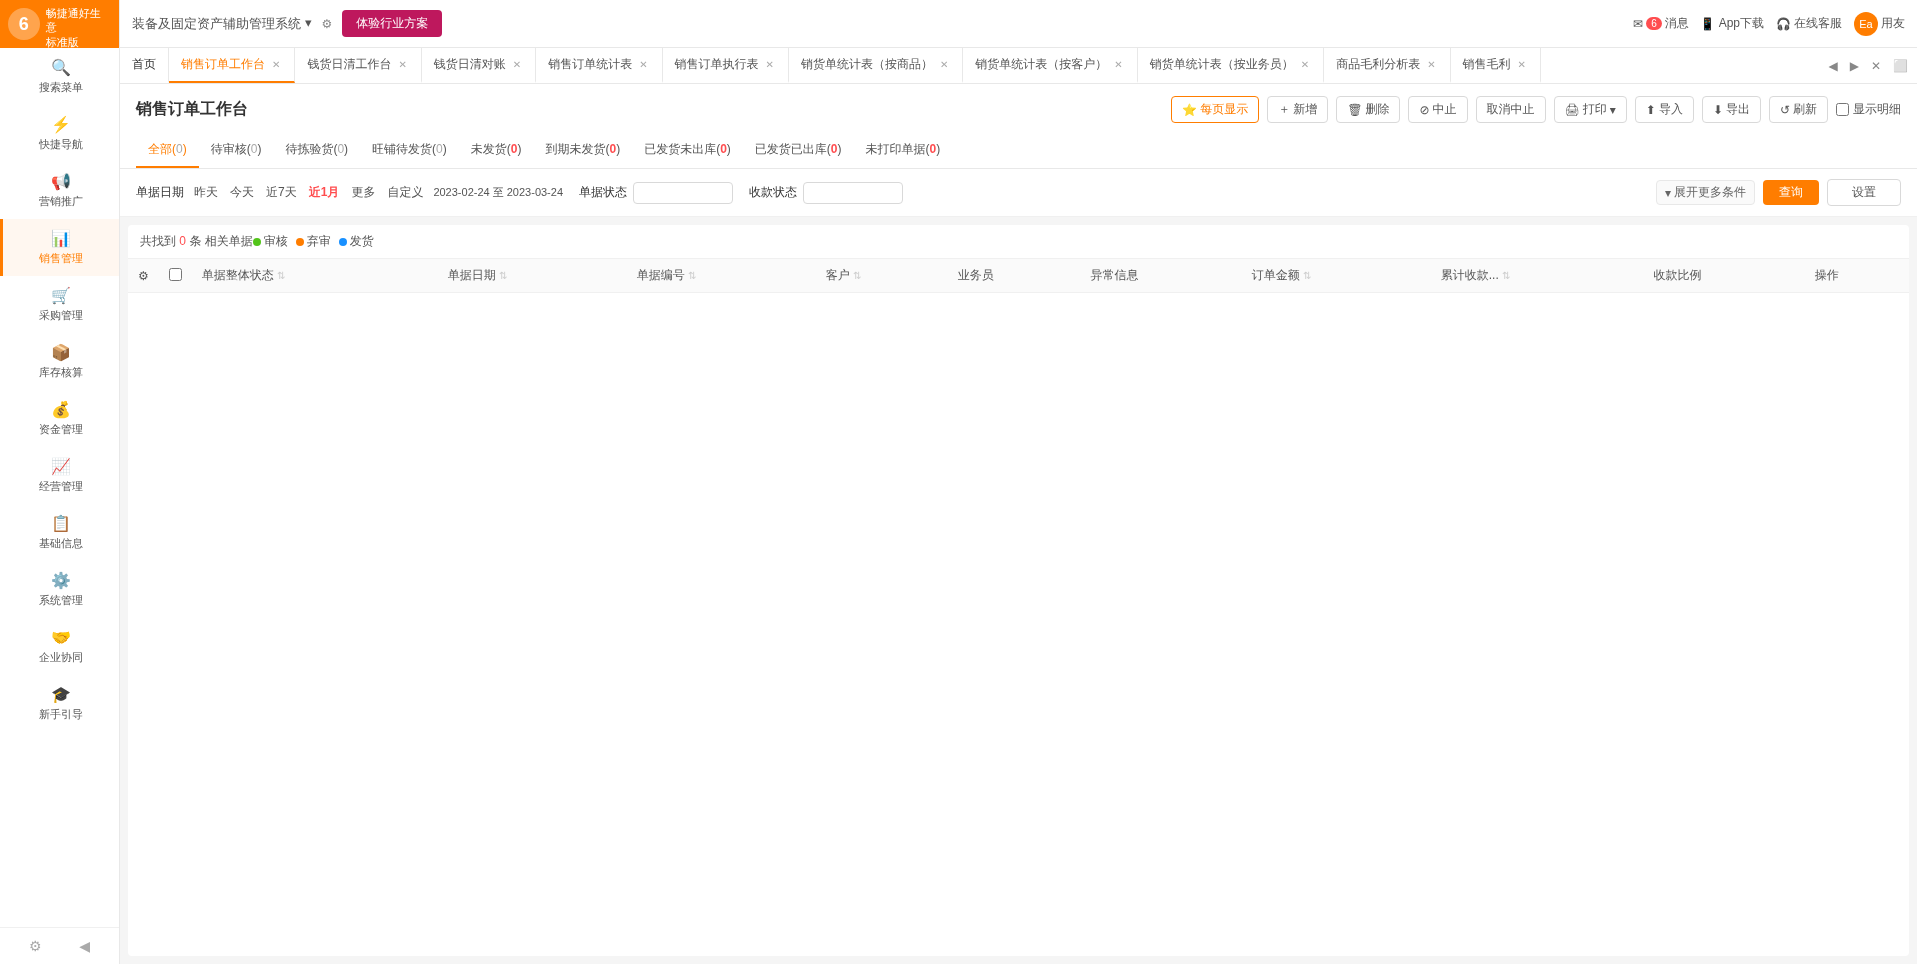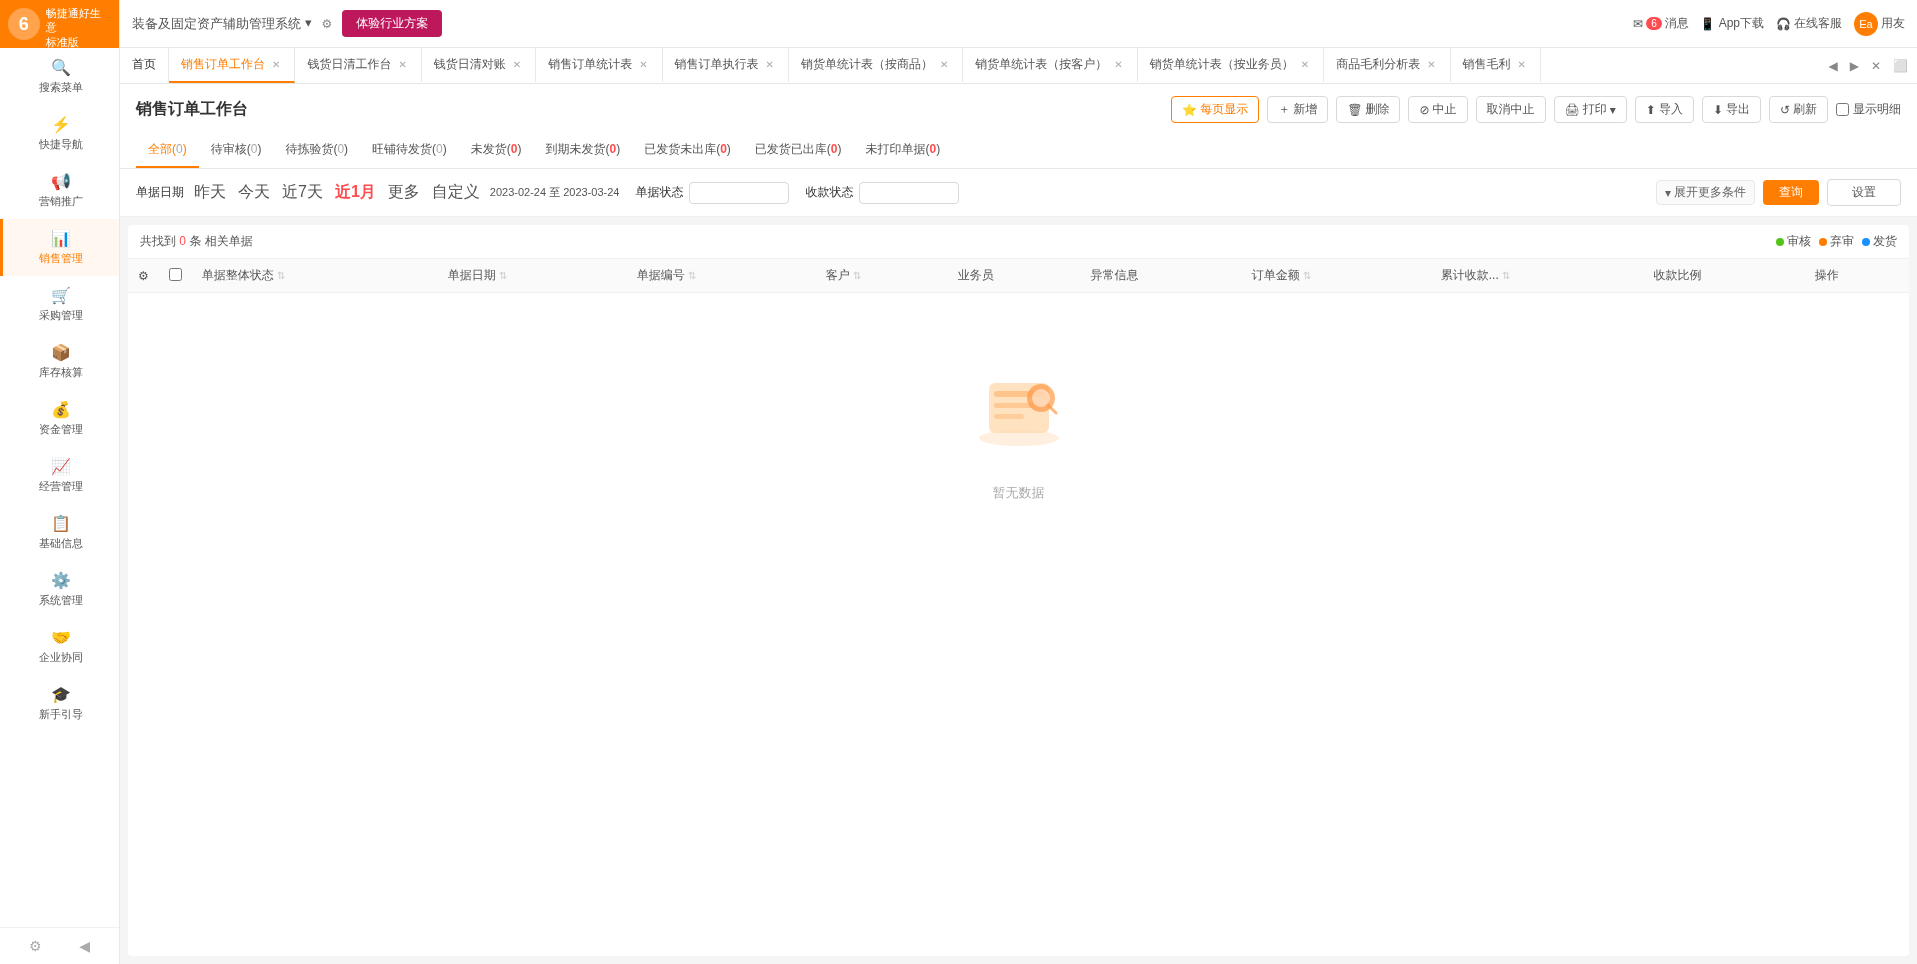--- a/index.html
+++ b/index.html
@@ -56,29 +56,29 @@
     .sub-tab { padding: 8px 12px; font-size: 12px; color: #555; cursor: pointer; border-bottom: 2px solid transparent; }
     .sub-tab.active { color: #ff7d00; border-bottom: 2px solid #ff7d00; }
     .sub-tab .count { color: #aaa; }
     .sub-tab .count-red { color: #ff4d4f; font-weight: bold; }
 
     
     .filter-row { background: #fff; padding: 10px 16px; border-bottom: 1px solid #f0f0f0; display: flex; align-items: center; gap: 16px; flex-wrap: wrap; }
     .filter-item { display: flex; align-items: center; gap: 6px; font-size: 12px; color: #555; }
     .filter-label { color: #333; white-space: nowrap; }
     .date-shortcuts { display: flex; align-items: center; gap: 4px; }
-    .date-shortcut { color: #555; cursor: pointer; padding: 1px 4px; font-size: 16px; }
+    .date-shortcut { color: #555; cursor: pointer; padding: 1px 4px; font-size: 12px; }
     .date-shortcut.active { color: #ff4d4f; font-weight: bold; }
     .date-range { color: #555; font-size: 11px; }
     .filter-select { border: 1px solid #d9d9d9; border-radius: 4px; padding: 3px 24px 3px 8px; font-size: 12px; color: #555; background: #fff; cursor: pointer; appearance: none; min-width: 100px; }
     .expand-btn { display: flex; align-items: center; gap: 3px; color: #666; cursor: pointer; font-size: 12px; padding: 3px 8px; border: 1px solid #e8e8e8; border-radius: 4px; background: #fafafa; }
 
     
     .table-area { flex: 1; background: #fff; margin: 8px; border-radius: 4px; overflow: hidden; display: flex; flex-direction: column; }
-    .table-toolbar { padding: 8px 12px; display: flex; align-items: center; justify-content: space-between; border-bottom: 1px solid #f0f0f0; }
+    .table-toolbar { padding: 8px 12px; display: flex; align-items: center; justify-content: flex-start; border-bottom: 1px solid #f0f0f0; }
     .table-count { font-size: 12px; color: #555; }
     .table-count .highlight { color: #ff4d4f; }
     .table-right-actions { display: flex; align-items: center; gap: 8px; }
     .table-action-btn { display: flex; align-items: center; gap: 3px; color: #555; font-size: 12px; cursor: pointer; }
     .table-action-btn .dot { width: 8px; height: 8px; border-radius: 50%; }
     .dot-green { background: #52c41a; }
     .dot-orange { background: #ff7d00; }
     .dot-blue { background: #1890ff; }
     .table-wrapper { overflow: auto; flex: 1; }
     table { width: 100%; border-collapse: collapse; font-size: 12px; }
@@ -386,33 +386,18 @@
               <th>订单金额 <span class="sort-icon">⇅</span></th>
               <th>累计收款... <span class="sort-icon">⇅</span></th>
               <th>收款比例</th>
               <th>操作</th>
             </tr>
           </thead>
           <tbody id="table-body">
           </tbody>
         </table>
 
-        <div class="empty-state">
-          <div class="empty-icon">
-            <svg width="120" height="100" viewBox="0 0 120 100">
-              <ellipse cx="60" cy="85" rx="40" ry="8" fill="#ffe0c0" opacity="0.5"></ellipse>
-              <rect x="30" y="30" width="60" height="50" rx="6" fill="#ffdbb0" opacity="0.8"></rect>
-              <rect x="35" y="38" width="50" height="6" rx="3" fill="#ffb066" opacity="0.6"></rect>
-              <rect x="35" y="50" width="40" height="5" rx="2.5" fill="#ffb066" opacity="0.5"></rect>
-              <rect x="35" y="61" width="30" height="5" rx="2.5" fill="#ffb066" opacity="0.4"></rect>
-              <circle cx="82" cy="45" r="14" fill="#ff9944" opacity="0.7"></circle>
-              <circle cx="82" cy="45" r="9" fill="#fff" opacity="0.5"></circle>
-              <line x1="89" y1="52" x2="97" y2="60" stroke="#ff9944" stroke-width="3" stroke-linecap="round" opacity="0.7"></line>
-            </svg>
-          </div>
-          <span class="empty-text">暂无数据</span>
-        </div>
       </div>
 
     </div>
 
   </div>
 </div>
 
 </body></html>

